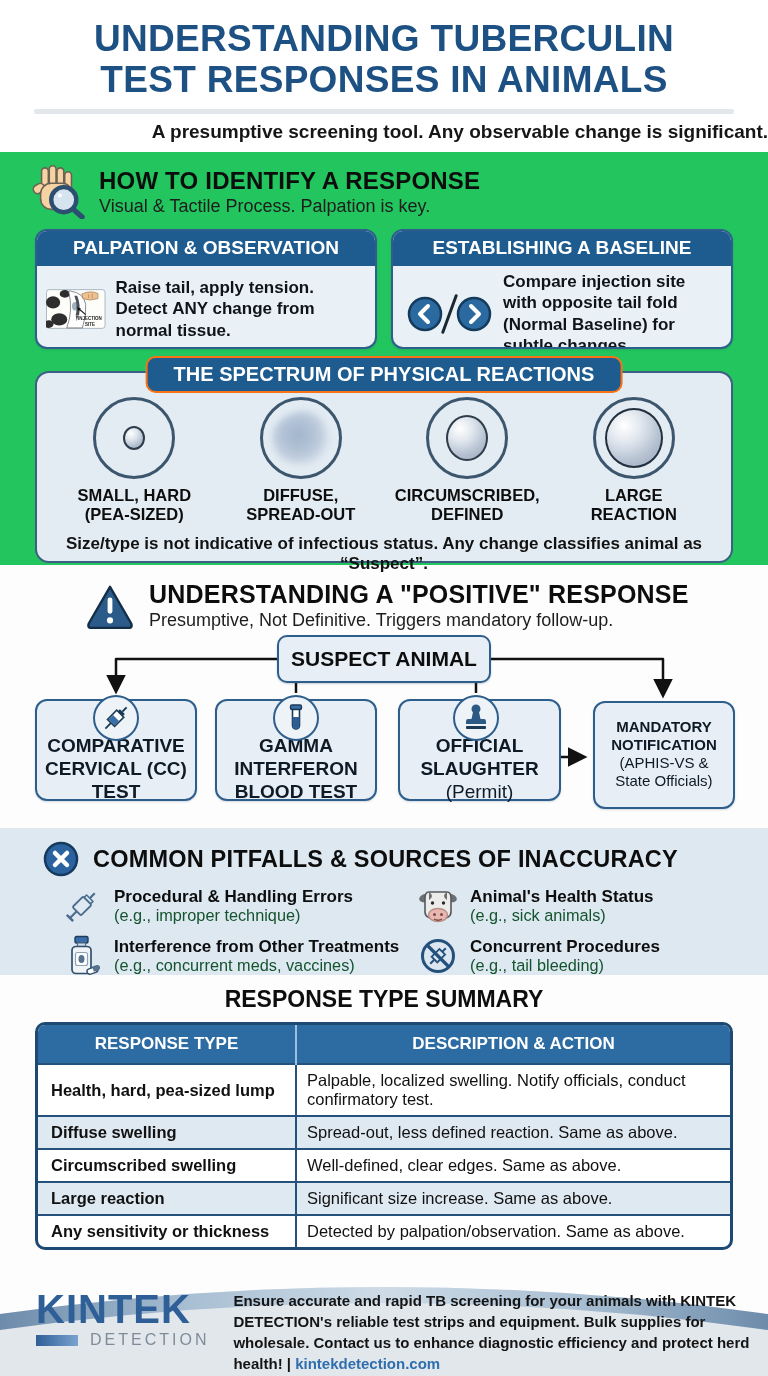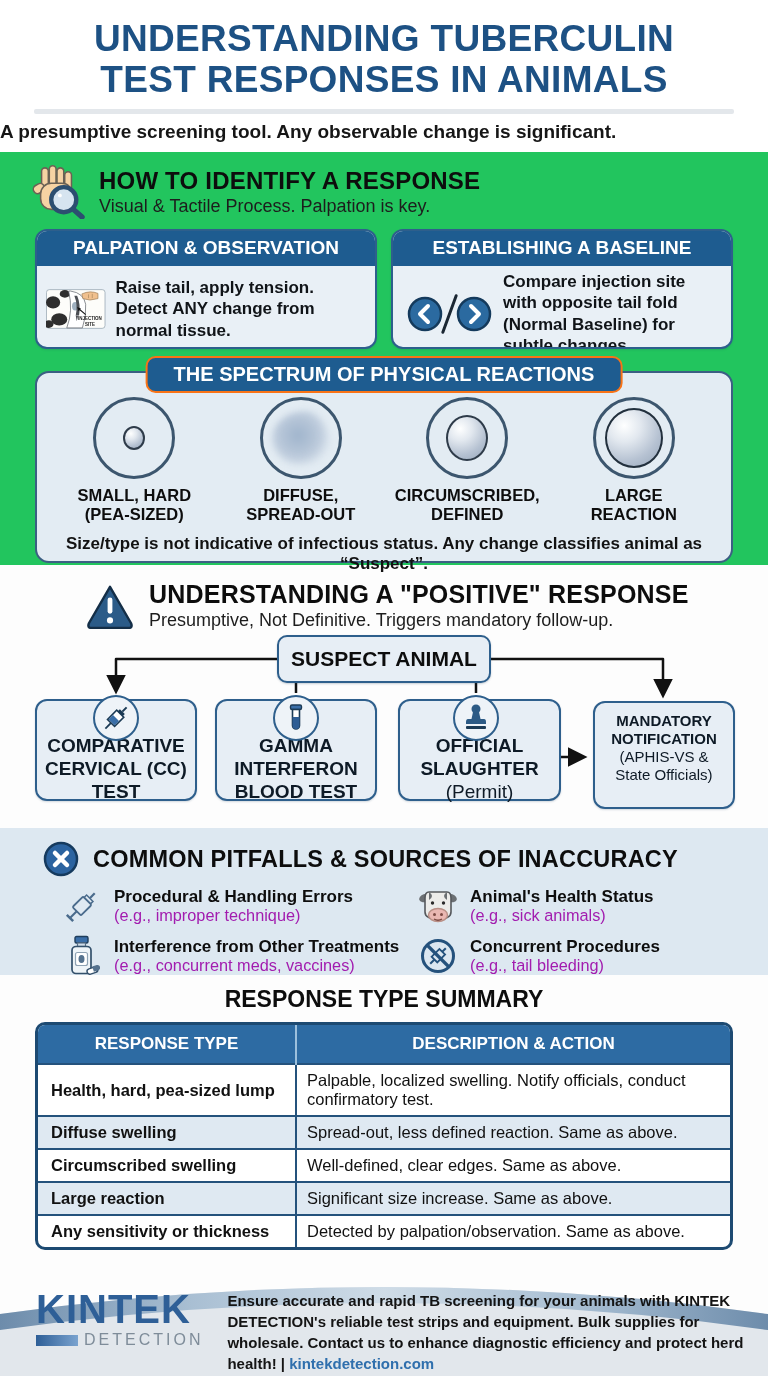--- a/index.html
+++ b/index.html
@@ -5,21 +5,21 @@
   * { margin:0; padding:0; box-sizing:border-box; }
   html,body { background:#fff; }
   body { font-family:"Liberation Sans",sans-serif; color:#111; }
   .page { position:relative; width:768px; height:1376px; overflow:hidden; background:#fff; margin:0 auto; }
 
   
   .sec-header { height:152px; padding-top:18px; }
   .main-title { text-align:center; font-size:37px; font-weight:bold; color:#1d5184; line-height:1.12; letter-spacing:.3px; }
   .main-title span { display:block; }
   .title-divider { width:700px; height:5px; background:#e3e7eb; margin:8px auto 7px; border-radius:2px; }
-  .subtitle { text-align:left; font-size:19px; font-weight:600; color:#161616; }
+  .subtitle { text-align:right; font-size:19px; font-weight:600; color:#161616; }
 
   
   .sec-head { display:flex; align-items:center; gap:13px; }
   .sec-head h2 { font-size:24px; font-weight:bold; color:#0d0d0d; letter-spacing:.2px; }
   .sec-head p { font-size:18px; font-weight:500; color:#1d1d1d; margin-top:1px; }
 
   
   .sec-identify { height:413px; background:#22c55e; padding-top:13px; }
   .sec-identify .sec-head { margin-left:28px; }
   .cards { display:flex; gap:14px; margin:10px 35px 0; }
@@ -51,51 +51,51 @@
   .sec-positive h2 { font-size:25px; }
   .flow { position:relative; height:186px; margin-top:2px; }
   .connectors { position:absolute; inset:0; pointer-events:none; }
   .suspect-box { position:absolute; left:277px; top:2px; width:214px; height:48px; background:#e7eef5; border:2px solid #2e5f8c; border-radius:10px; display:flex; align-items:center; justify-content:center; font-size:21px; font-weight:bold; color:#0d0d0d; box-shadow:0 1px 2px rgba(40,70,100,.25); }
   .flow-circle { position:absolute; width:46px; height:46px; top:62px; border-radius:50%; background:#eef3f8; border:2.5px solid #2e5f8c; display:flex; align-items:center; justify-content:center; z-index:2; }
   .flow-box { position:absolute; top:66px; height:102px; background:#e7eef5; border:2px solid #2e5f8c; border-radius:12px; text-align:center; font-weight:bold; font-size:19px; line-height:1.2; padding-top:34px; color:#0e1a26; box-shadow:0 1px 2px rgba(40,70,100,.2); }
   .flow-box span { display:block; }
   .fb1 { left:35px; width:162px; }
   .fb2 { left:215px; width:162px; }
   .fb3 { left:398px; width:163px; }
-  .fb4 { left:593px; width:142px; top:68px; height:108px; padding-top:9px; font-size:15px; }
+  .fb4 { left:593px; width:142px; top:68px; height:108px; padding-top:15px; font-size:15px; }
   .fb3 .light, .fb4 .light { font-weight:500; }
 
   
   .sec-pitfalls { height:147px; background:#dde8f1; padding-top:12px; }
   .sec-pitfalls .sec-head { margin-left:42px; }
   .sec-pitfalls h2 { font-size:23.5px; }
   .pit-grid { display:grid; grid-template-columns:356px 330px; margin:8px 0 0 60px; row-gap:9px; }
   .pit-item { display:flex; gap:10px; align-items:center; }
   .pit-icon { flex:none; width:44px; display:flex; justify-content:center; }
   .pit-title { font-size:17px; font-weight:bold; line-height:1.15; color:#0d0d0d; }
-  .pit-example { font-size:16.3px; font-weight:500; line-height:1.15; color:#a21caf; }
+  .pit-example { font-size:16.3px; font-weight:500; line-height:1.15; color:#14532d; }
 
   
   .sec-summary { height:275px; background:#fdfdfd; padding-top:11px; }
   .summary-title { text-align:center; font-size:23px; font-weight:bold; color:#0d0d0d; }
   .table-wrap { width:698px; margin:9px auto 0; border:3px solid #1d4a72; border-radius:10px; overflow:hidden; background:#fff; }
   table { width:100%; border-collapse:collapse; }
   th { background:#2d6ba3; color:#fff; font-size:17px; font-weight:bold; padding:9px 6px; }
   th + th { border-left:2px solid #9cc0dd; }
   td { font-size:16.5px; padding:6px 10px; border-top:2px solid #24527c; vertical-align:middle; }
   td:first-child { font-weight:bold; width:258px; padding-left:13px; }
   td + td { border-left:2px solid #24527c; }
   tbody tr:nth-child(even) { background:#dfe9f2; }
 
   
   .footer { position:relative; height:126px; background:#fdfdfd; }
   .footer-curve { position:absolute; left:0; top:0; }
   .footer-content { position:absolute; top:40px; left:36px; right:18px; display:flex; gap:24px; align-items:flex-start; z-index:2; }
   .brand-name { font-size:40px; font-weight:bold; color:#2e5f97; line-height:.95; letter-spacing:1px; }
-  .brand-row { display:flex; align-items:center; gap:6px; margin-top:3px; }
+  .brand-row { display:flex; align-items:center; gap:12px; margin-top:3px; }
   .brand-bar { width:42px; height:11px; background:linear-gradient(90deg,#2e5f97,#7aa3cf); }
   .brand-sub { font-size:16px; letter-spacing:3px; color:#7e8c99; font-weight:500; }
   .footer-text { width:538px; font-size:15px; font-weight:bold; line-height:1.4; color:#141414; }
   .footer-link { color:#2f6fad; text-decoration:none; font-weight:bold; }
 </style>
 </head>
 <body>
 
 <div class="page">
 

